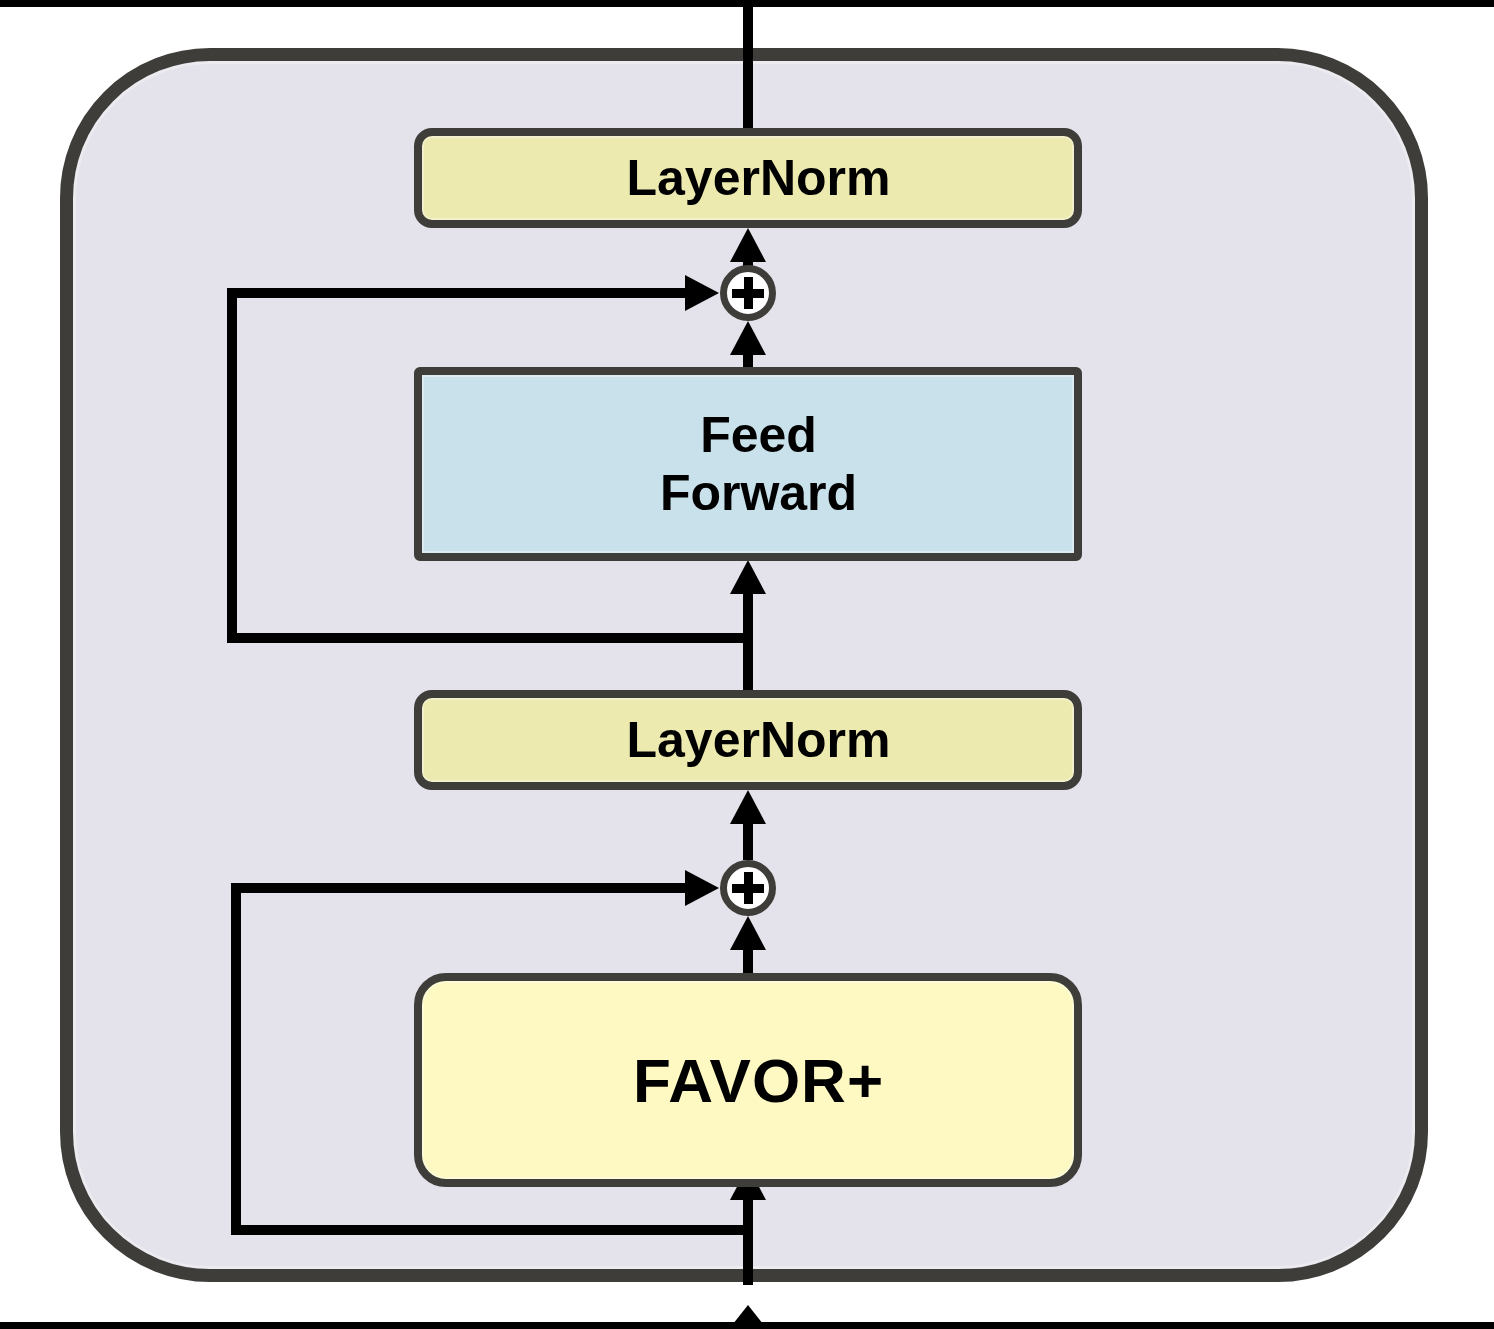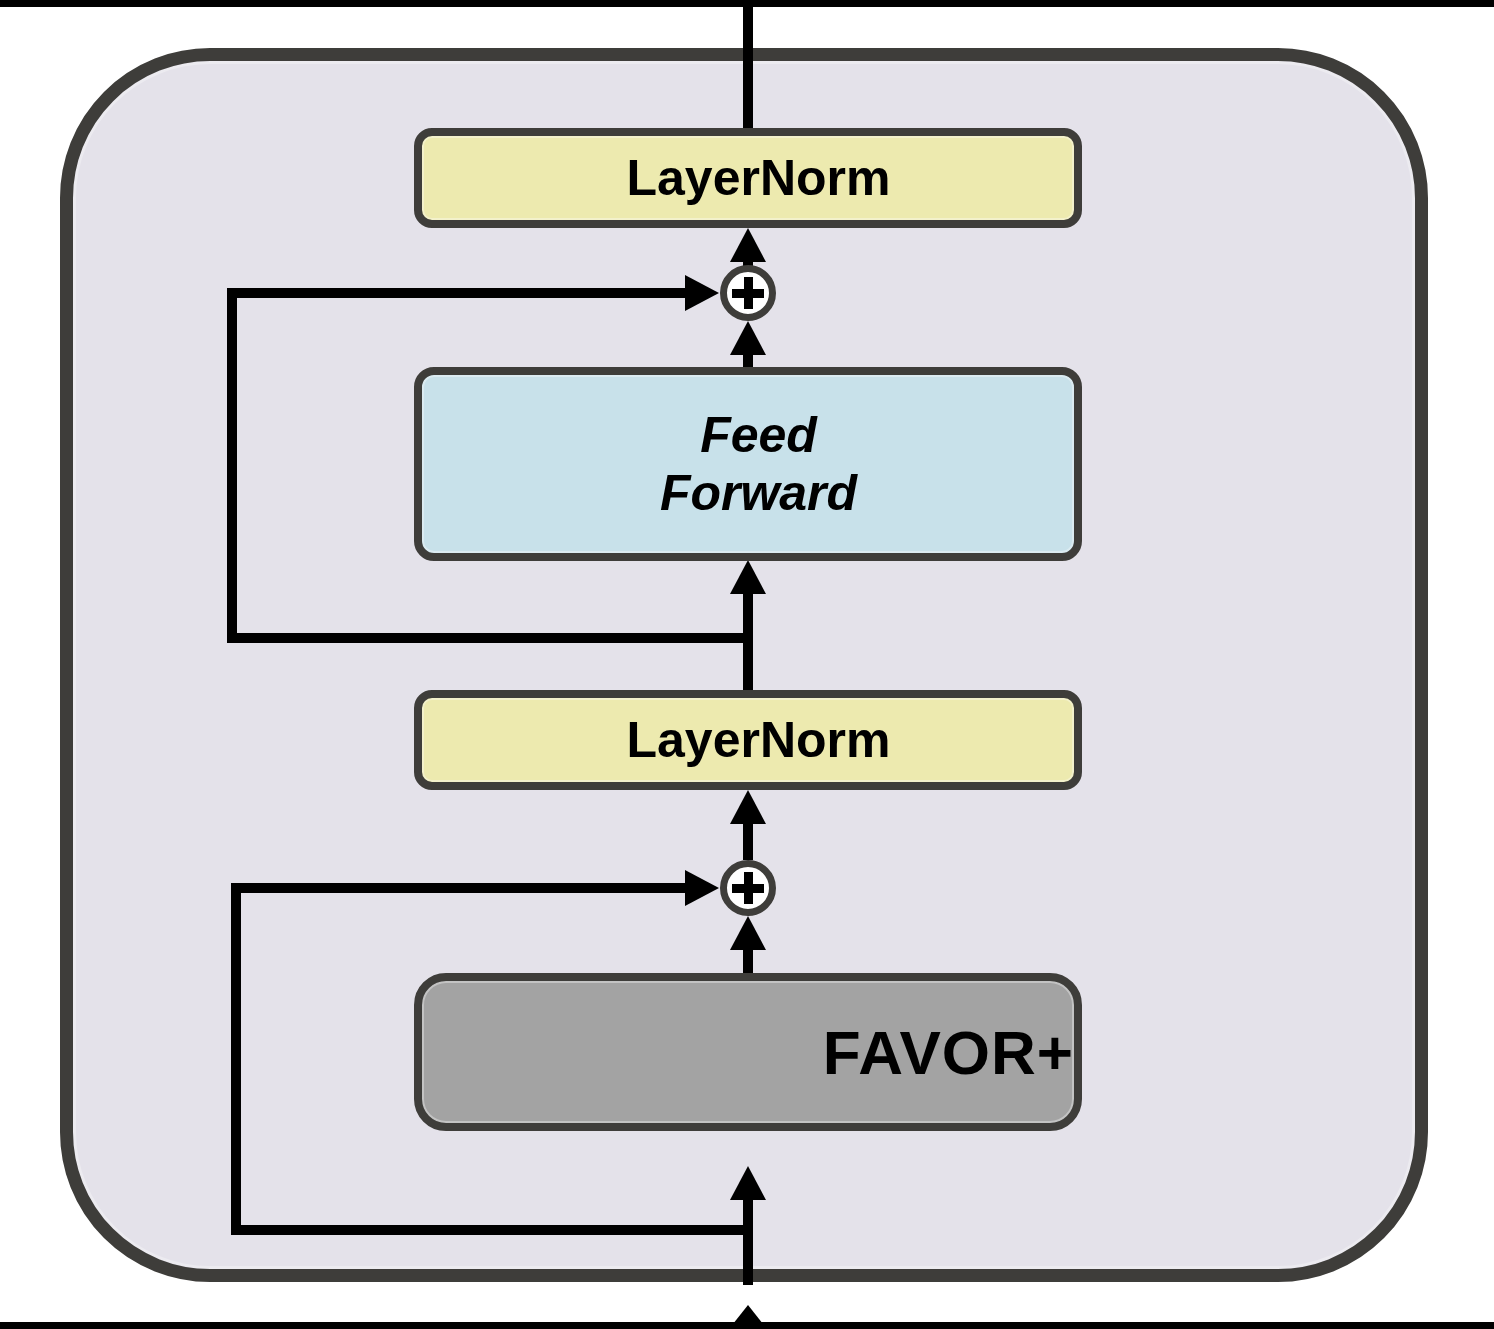--- a/index.html
+++ b/index.html
@@ -39,22 +39,22 @@
     box-shadow:inset 0 0 0 2px rgba(255,255,255,.35);
     display:flex;align-items:center;justify-content:center;
     text-align:center;color:#000;font-weight:bold;
     z-index:3;
     padding-left:21px;
   }
   .block .lbl{white-space:pre-line;}
   .ln{height:100px;border-radius:18px;background:#edeaaf;font-size:50px;}
   .ln-top{top:128px;}
   .ln-mid{top:690px;}
-  .ff{top:367px;height:194px;border-radius:20px;background:#c8e1ea;font-size:50px;line-height:58px;font-style:italic;}
-  .favor{top:973px;height:158px;border-radius:32px;background:#a3a3a3;font-size:62px;letter-spacing:1px;justify-content:flex-end;}
+  .ff{top:367px;height:194px;border-radius:6px;background:#c8e1ea;font-size:50px;line-height:58px;}
+  .favor{top:973px;height:214px;border-radius:32px;background:#fef9c3;font-size:62px;letter-spacing:1px;}
 
   
   .adder{
     position:absolute;left:720px;width:56px;height:56px;
     box-sizing:border-box;border:7px solid #3e3d3a;border-radius:50%;
     background:#ffffff;z-index:3;
   }
   .adder.top{top:265px;}
   .adder.low{top:860px;}
   .plus{position:absolute;left:50%;top:50%;width:0;height:0;}

